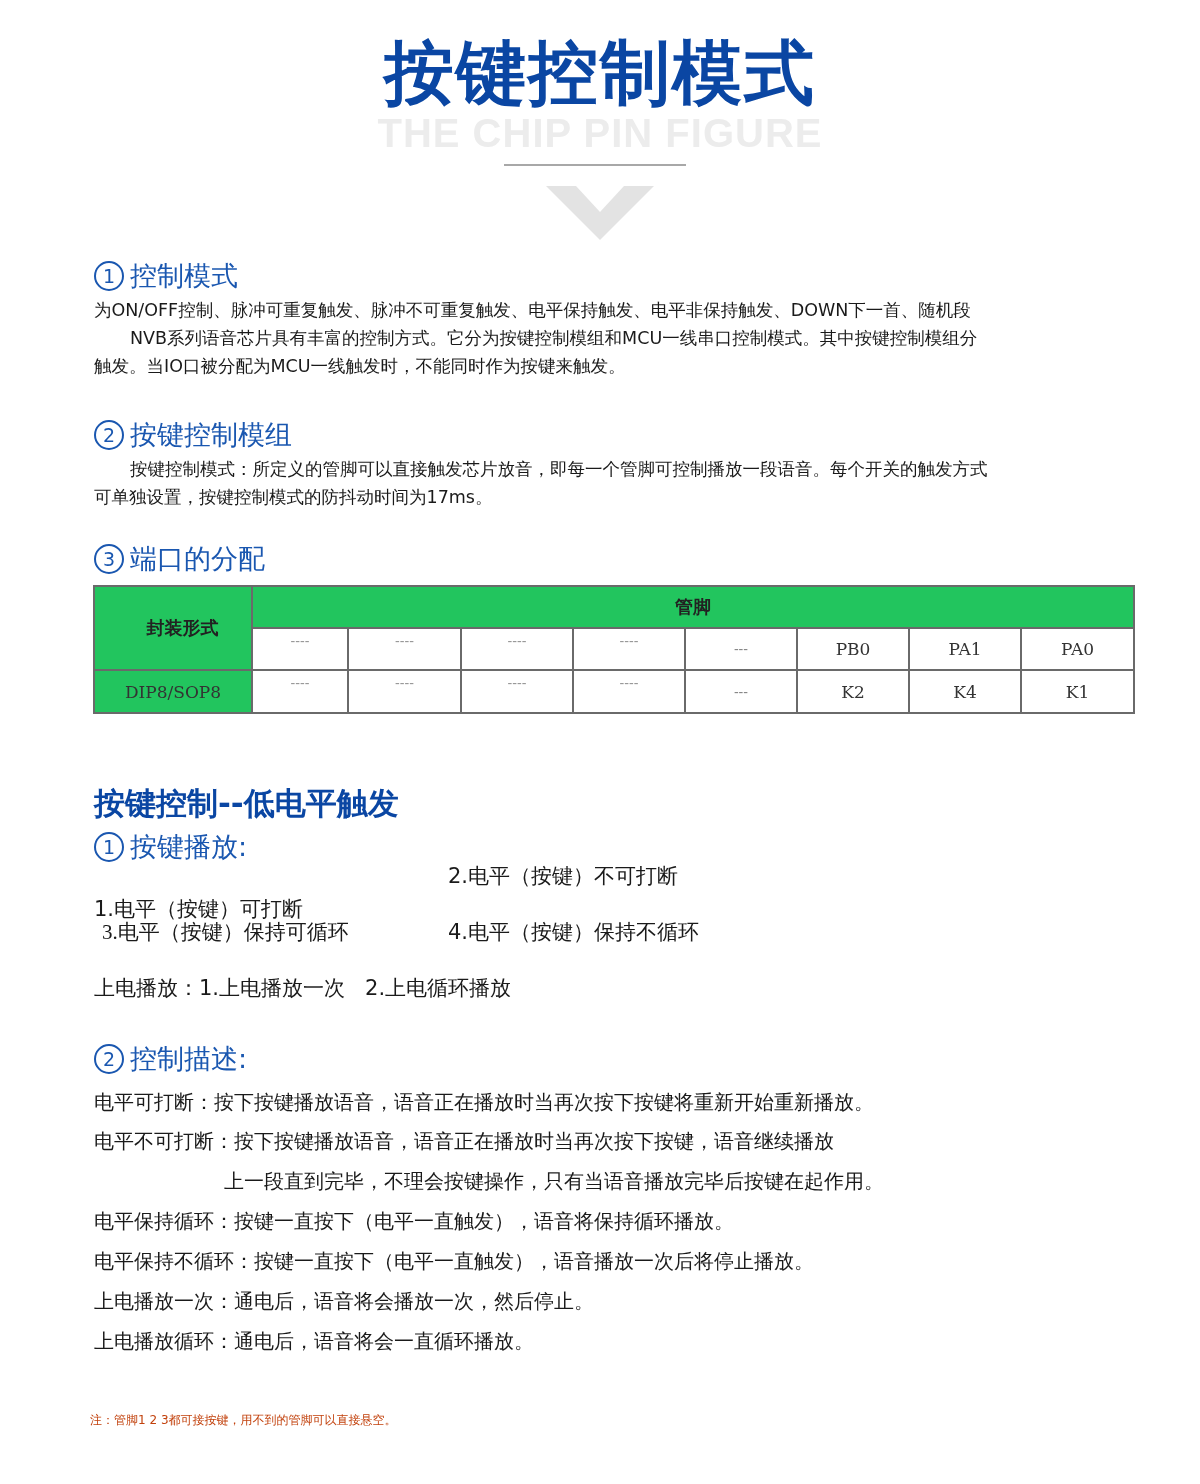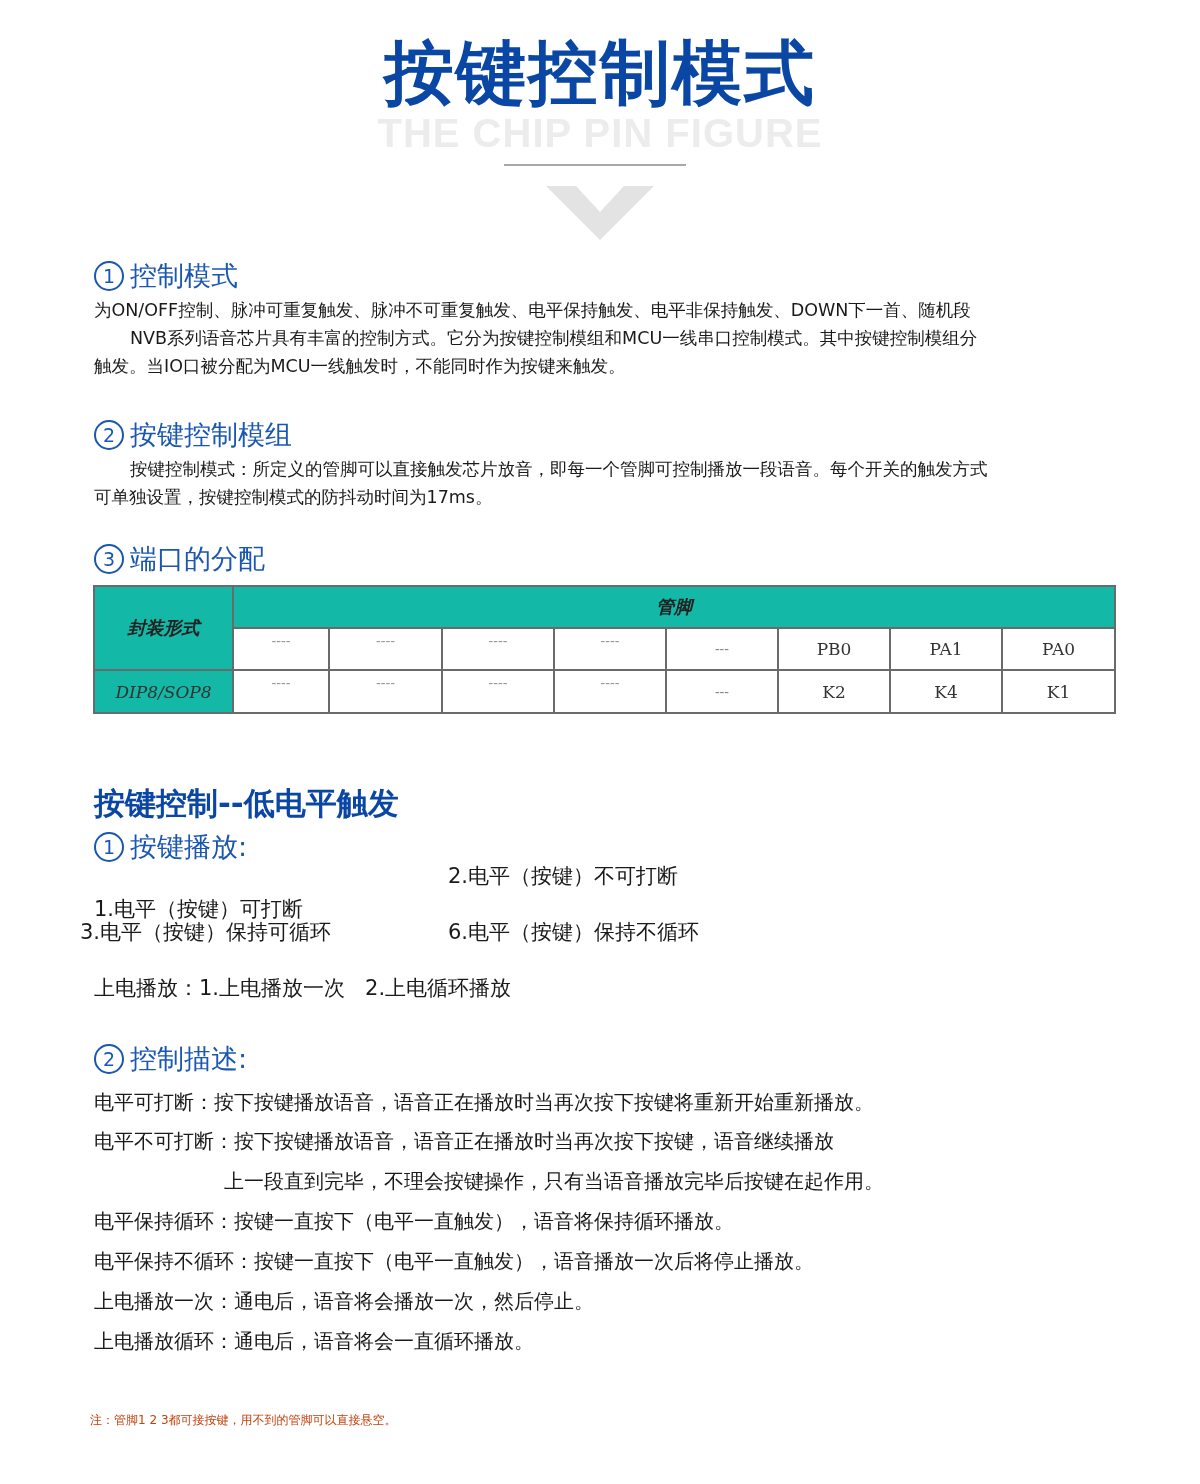--- a/index.html
+++ b/index.html
@@ -15,21 +15,21 @@
   .chevron { left: 546px; top: 186px; width: 108px; height: 54px; }
   .sec-head { font-size: 27px; color: #1a57b0; line-height: 34px; white-space: nowrap; }
   .circ { display: inline-block; width: 26px; height: 26px; border: 2px solid #1a57b0;
           border-radius: 50%; font-size: 19px; line-height: 26px; text-align: center;
           vertical-align: 2px; margin-right: 6px; box-sizing: content-box; }
   .para { left: 94px; width: 1030px; font-size: 17.5px; line-height: 28px; color: #1a1a1a; }
   .para .indent { display: inline-block; width: 36px; }
   table.pins { position: absolute; left: 93px; top: 585px; border-collapse: collapse;
                font-family: "DejaVu Serif", "Liberation Serif", serif; }
   table.pins td { border: 2px solid #6a6a6a; text-align: center; padding: 0; font-size: 17px; color: #333; }
-  table.pins td.cyan { background: #14b8a6; font-style: italic; }
+  table.pins td.cyan { background: #22c55e; }
   table.pins td.hdr { font-weight: bold; font-size: 18px; color: #222;
                       font-family: "DejaVu Sans", sans-serif; }
   table.pins td.dash { color: #999; font-size: 14px; vertical-align: top; padding-top: 4px; }
   table.pins td.dash3 { color: #888; font-size: 14px; }
   .big-head { left: 94px; top: 783px; font-size: 31px; font-weight: bold; color: #0a46a3;
               line-height: 40px; white-space: nowrap; }
   .opt { font-size: 21px; color: #1a1a1a; line-height: 28px; white-space: nowrap; }
   .desc { left: 94px; font-size: 20px; color: #1a1a1a; line-height: 28px; white-space: nowrap; }
   .note { left: 90px; top: 1405px; font-size: 12px; color: #c2410c; line-height: 30px; white-space: nowrap; }
 </style>
@@ -60,21 +60,21 @@
   <div>可单独设置，按键控制模式的防抖动时间为17ms。</div>
 </div>
 
 <div class="abs sec-head" style="left:94px; top:542px;">
   <span class="circ">3</span><span>端口的分配</span>
 </div>
 
 <table class="pins">
   <tbody>
       <tr style="height:42px;">
-    <td class="cyan hdr" rowspan="2" style="width:137px;">封装形式</td>
+    <td class="cyan hdr" rowspan="2" style="width:137px;padding-left:19px;">封装形式</td>
     <td class="cyan hdr" colspan="8">管脚</td>
   </tr>
   <tr style="height:42px;">
     <td class="dash" style="width:94px;">----</td>
     <td class="dash" style="width:111px;">----</td>
     <td class="dash" style="width:110px;">----</td>
     <td class="dash" style="width:110px;">----</td>
     <td class="dash3" style="width:110px;">---</td>
     <td style="width:110px;">PB0</td>
     <td style="width:110px;">PA1</td>
@@ -95,22 +95,22 @@
   </table>
 
 <div class="abs big-head">按键控制--低电平触发</div>
 
 <div class="abs sec-head" style="left:94px; top:830px;">
   <span class="circ">1</span><span>按键播放:</span>
 </div>
 
 <div class="abs opt" style="left:94px; top:862px;margin-top:33px;">1.电平（按键）可打断</div>
 <div class="abs opt" style="left:448px; top:862px;">2.电平（按键）不可打断</div>
-<div class="abs opt" style="left:80px; top:918px;">3.电平（按键）保持可循环</div>
-<div class="abs opt" style="left:448px; top:918px;">6.电平（按键）保持不循环</div>
+<div class="abs opt" style="left:102px; top:918px;font-family:Liberation Serif, serif;">3.电平（按键）保持可循环</div>
+<div class="abs opt" style="left:448px; top:918px;">4.电平（按键）保持不循环</div>
 <div class="abs opt" style="left:94px; top:974px; white-space:pre;">上电播放：1.上电播放一次   2.上电循环播放</div>
 
 <div class="abs sec-head" style="left:94px; top:1042px;">
   <span class="circ">2</span><span>控制描述:</span>
 </div>
 
 <div class="abs desc" style="top:1088px;">电平可打断：按下按键播放语音，语音正在播放时当再次按下按键将重新开始重新播放。</div>
 <div class="abs desc" style="top:1127px;">电平不可打断：按下按键播放语音，语音正在播放时当再次按下按键，语音继续播放</div>
 <div class="abs desc" style="top:1167px; left:224px;">上一段直到完毕，不理会按键操作，只有当语音播放完毕后按键在起作用。</div>
 <div class="abs desc" style="top:1207px;">电平保持循环：按键一直按下（电平一直触发），语音将保持循环播放。</div>

